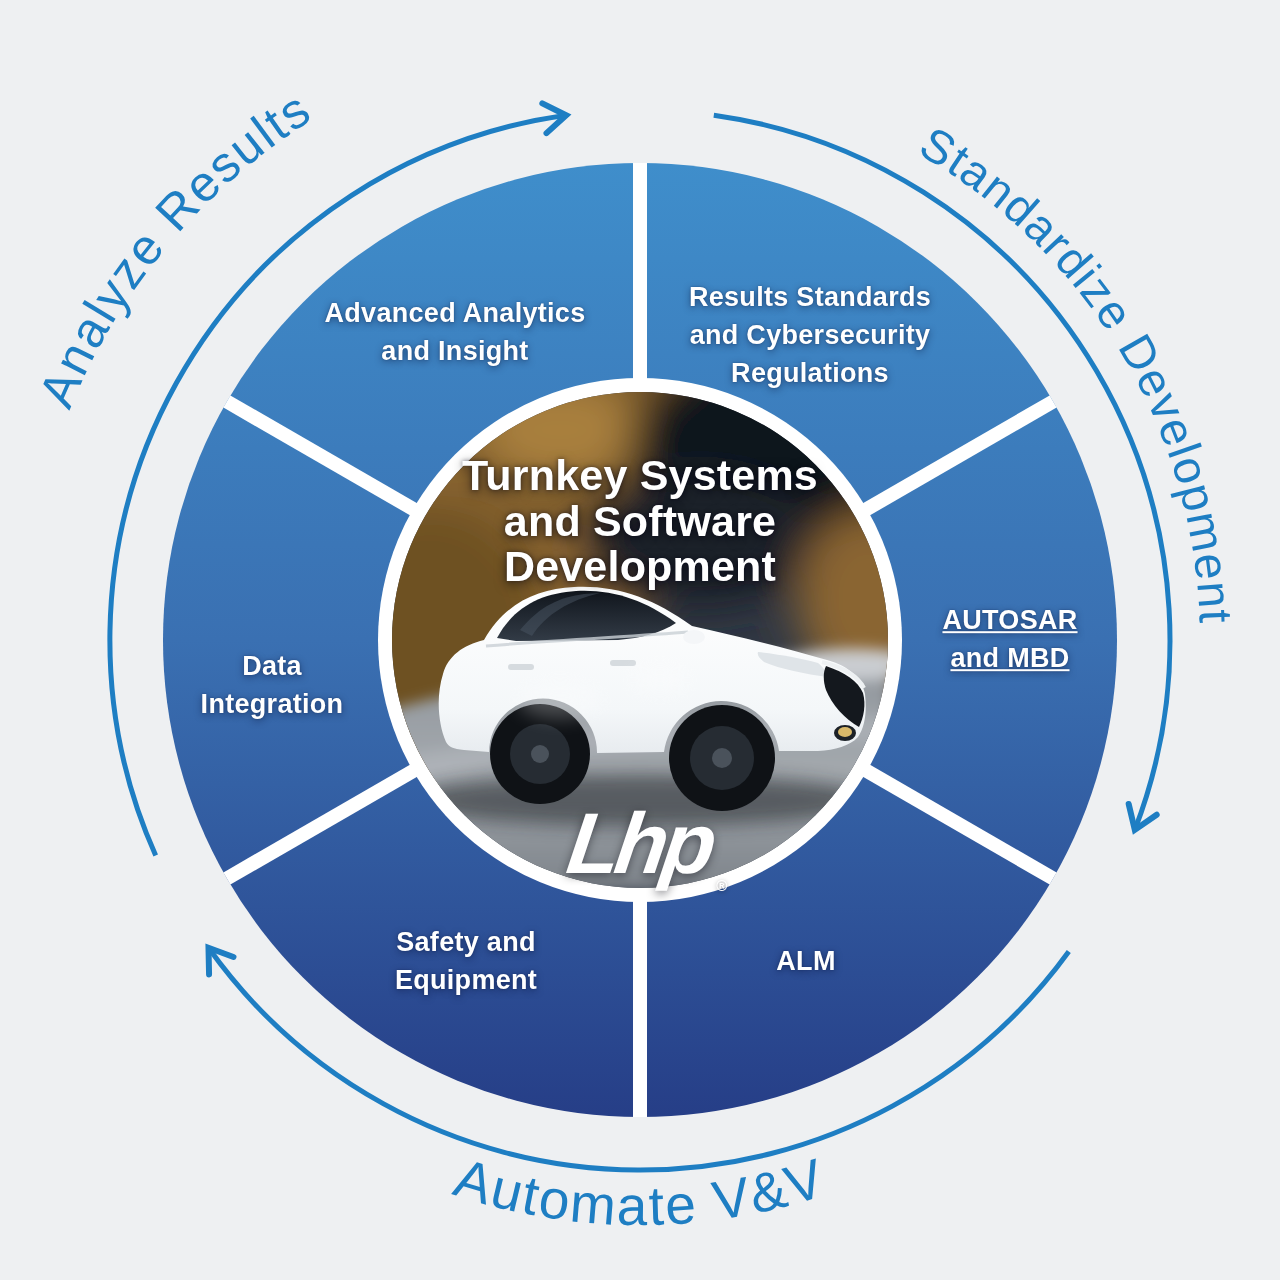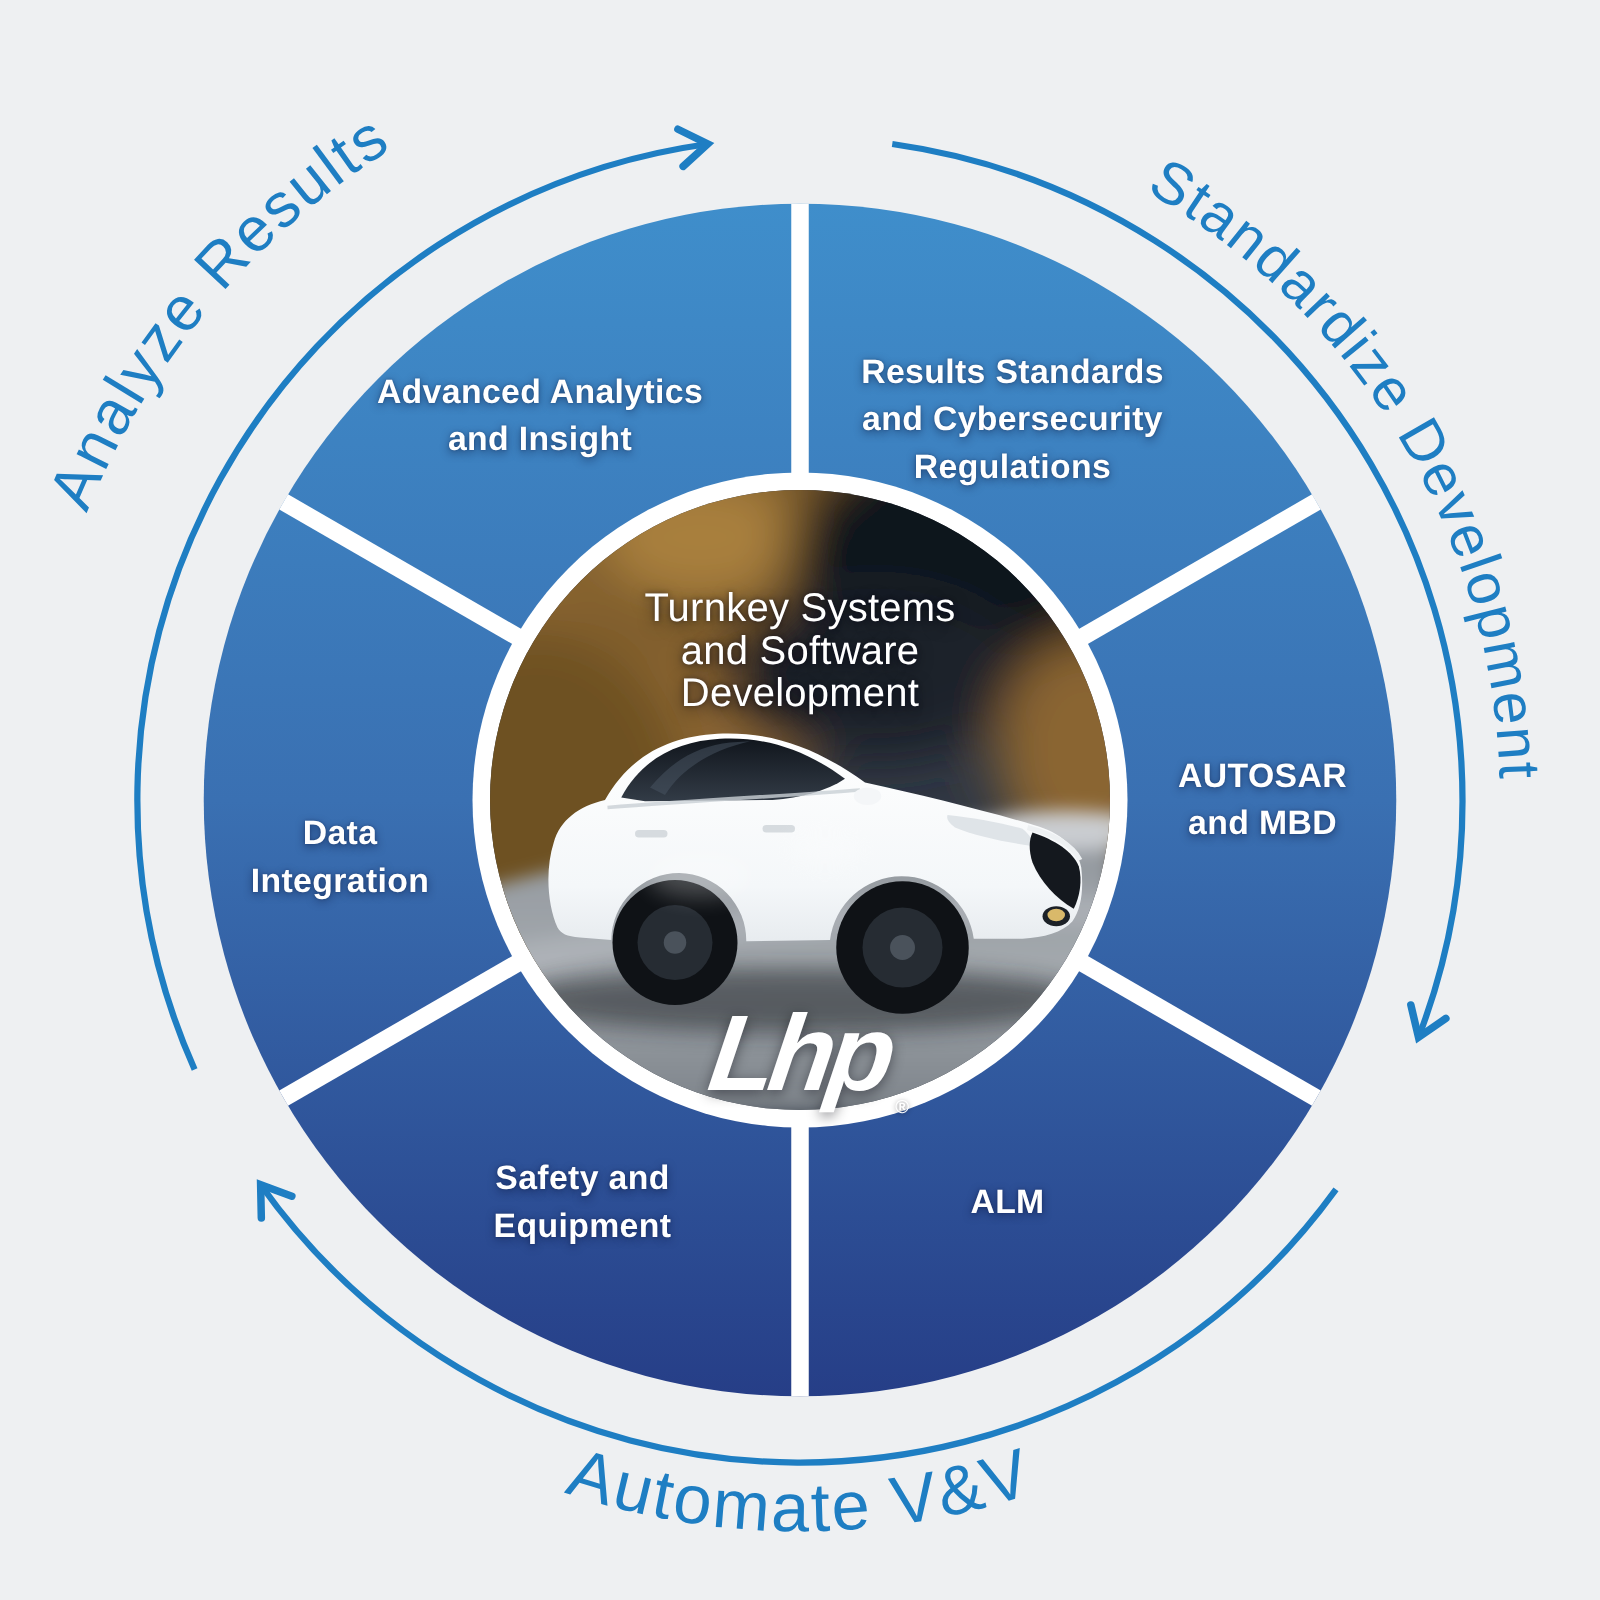--- a/index.html
+++ b/index.html
@@ -9,21 +9,21 @@
   }
   svg.scene{position:absolute;left:0;top:0;z-index:1;}
   .seg-label{
     position:absolute;transform:translate(-50%,-50%);z-index:3;
     color:#ffffff;font-weight:bold;font-size:27px;line-height:1.4;
     text-align:center;white-space:pre-line;letter-spacing:.3px;
     text-shadow:0 2px 7px rgba(8,18,55,.5),0 0 2px rgba(8,18,55,.35);
   }
   .center-title{
     position:absolute;left:640px;top:521px;transform:translate(-50%,-50%);z-index:3;
-    color:#ffffff;font-weight:normal;font-size:32px;line-height:1.06;
+    color:#ffffff;font-weight:bold;font-size:43px;line-height:1.06;
     text-align:center;white-space:pre-line;letter-spacing:.2px;
     text-shadow:0 3px 12px rgba(0,0,15,.6),0 0 4px rgba(0,0,25,.45);
   }
   .logo-wrap{
     position:absolute;left:640px;top:843px;transform:translate(-50%,-50%);z-index:3;
   }
   .logo-text{
     display:block;color:#ffffff;font-weight:bold;font-style:italic;
     font-size:86px;line-height:1;letter-spacing:-5px;transform:skewX(-8deg);
     text-shadow:0 3px 10px rgba(0,0,10,.45);
@@ -183,28 +183,28 @@
       <textPath href="#tpStandardize" startOffset="50%">Standardize Development</textPath>
     </text>
     <text class="curve-label curve-c" text-anchor="middle">
       <textPath href="#tpAutomate" startOffset="50%">Automate V&amp;V</textPath>
     </text>
   </svg>
 
   <div class="seg-label" style="left:810px;top:336px;">Results Standards
 and Cybersecurity
 Regulations</div>
-  <div class="seg-label" style="left:1010px;top:640px;">AUTOSAR
+  <div class="seg-label" style="left:1010px;top:640px;text-decoration:underline;">AUTOSAR
 and MBD</div>
   <div class="seg-label" style="left:806px;top:962px;">ALM</div>
   <div class="seg-label" style="left:466px;top:962px;">Safety and
 Equipment</div>
   <div class="seg-label" style="left:272px;top:641px;margin-top:45px;">Data
 Integration</div>
-  <div class="seg-label" style="left:432px;top:333px;">Advanced Analytics
+  <div class="seg-label" style="left:455px;top:333px;">Advanced Analytics
 and Insight</div>
 
   <div class="center-title">Turnkey Systems
 and Software
 Development</div>
   <div class="logo-wrap">
     <span class="logo-text">Lhp</span>
     <span class="logo-reg">®</span>
   </div>
 

